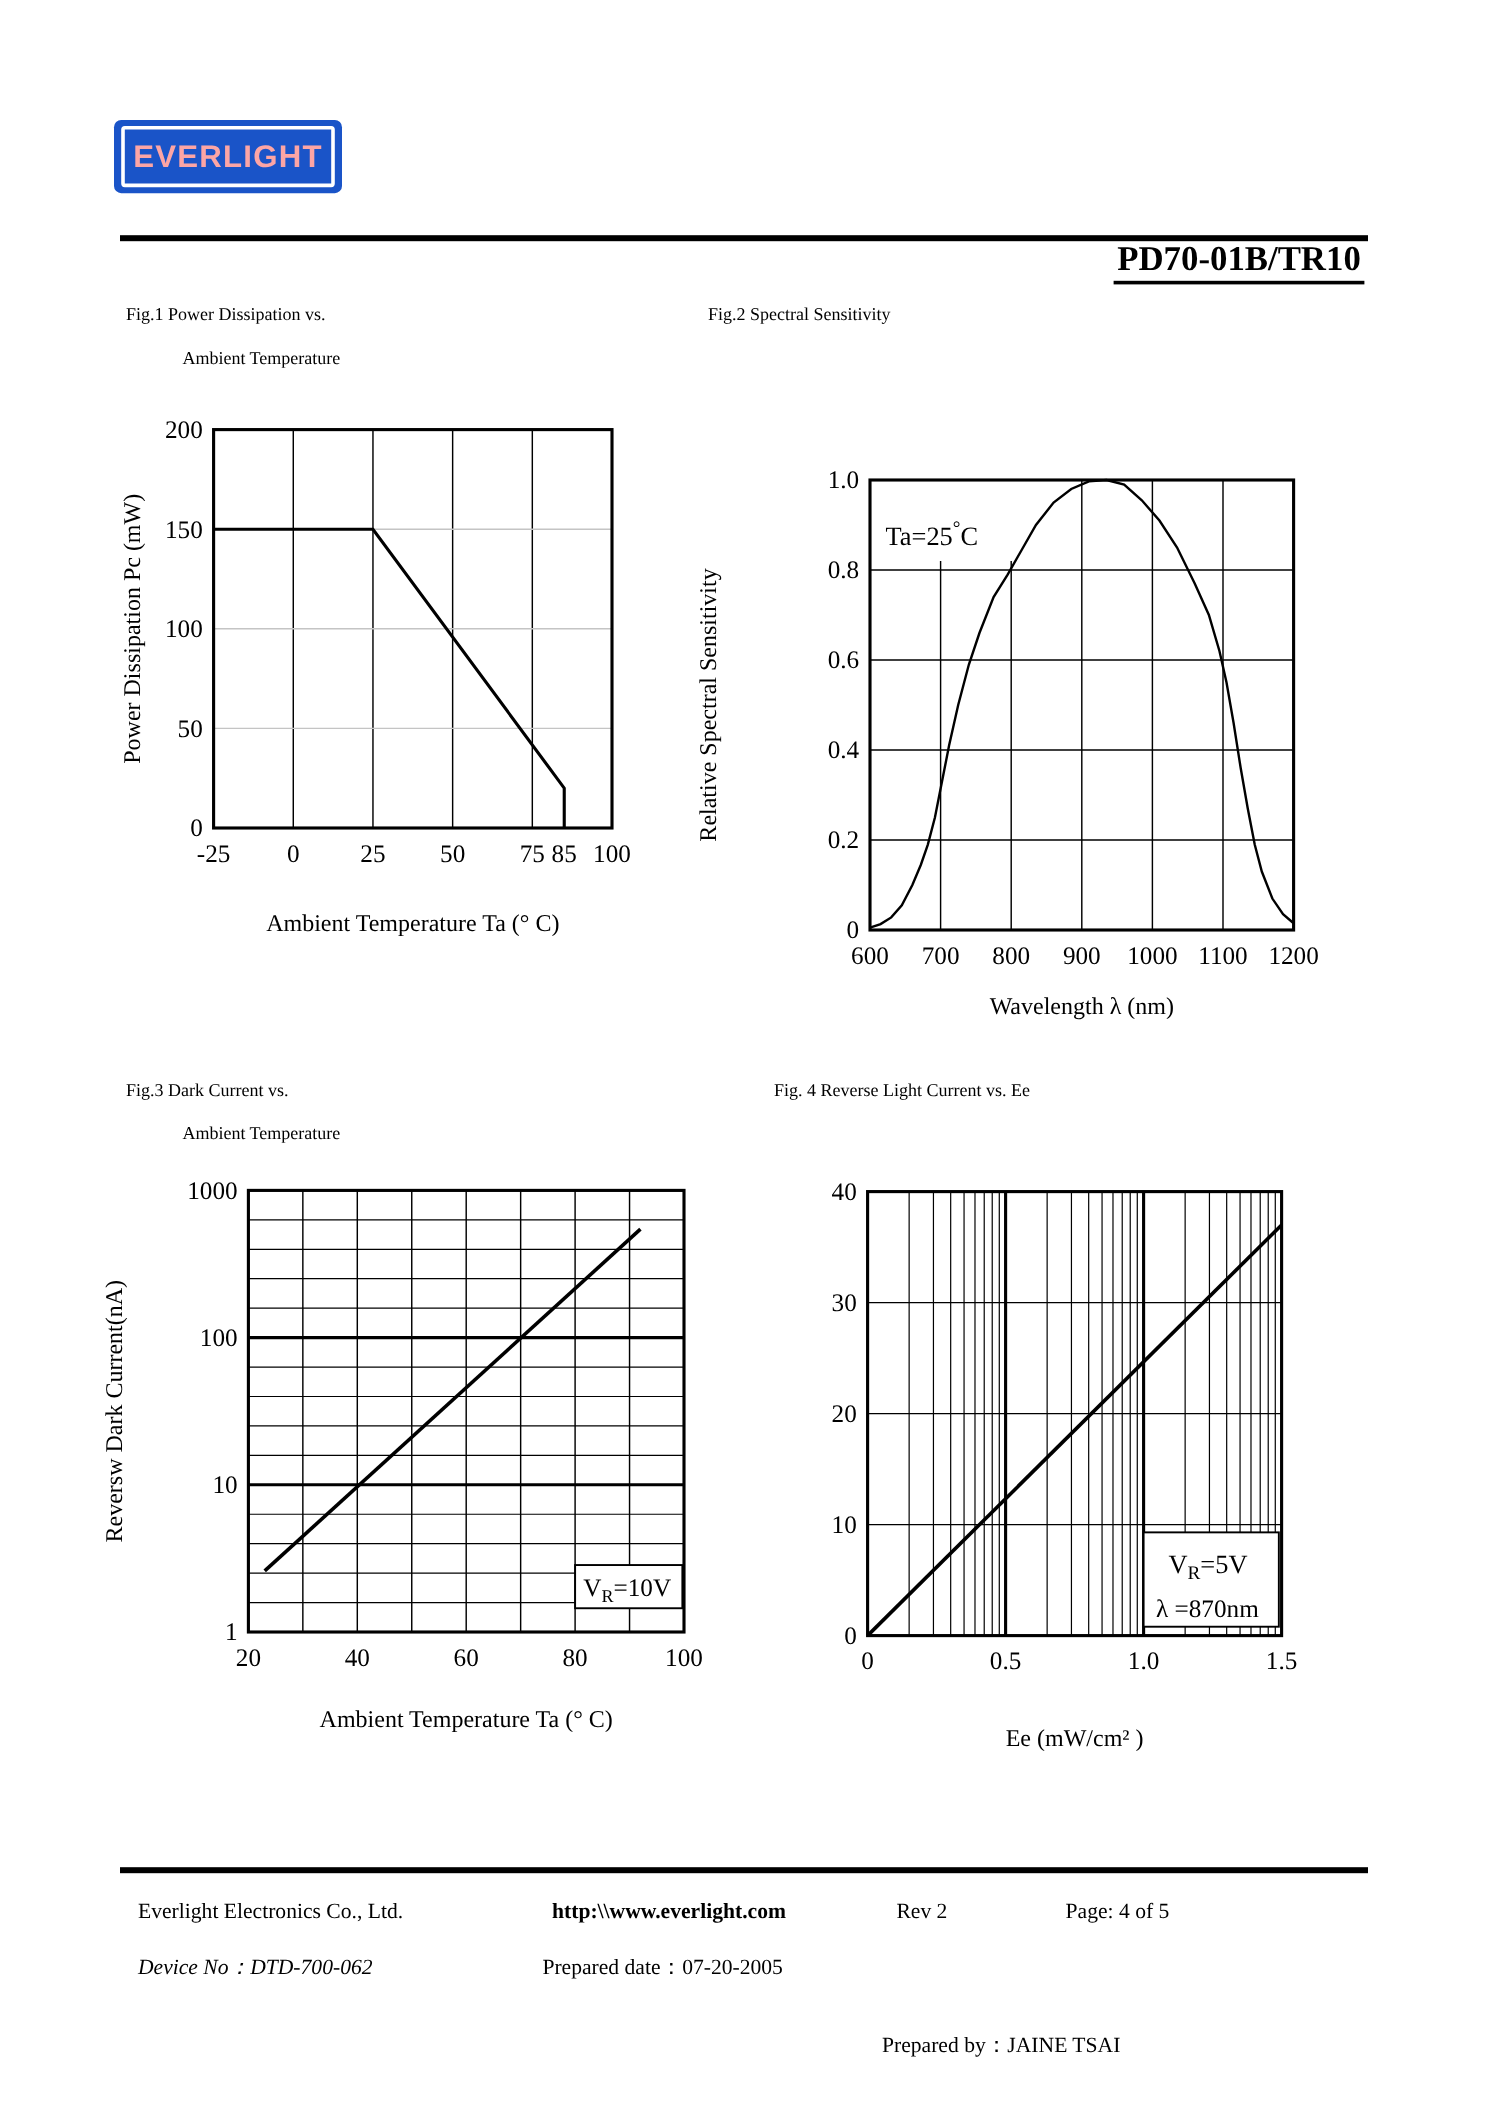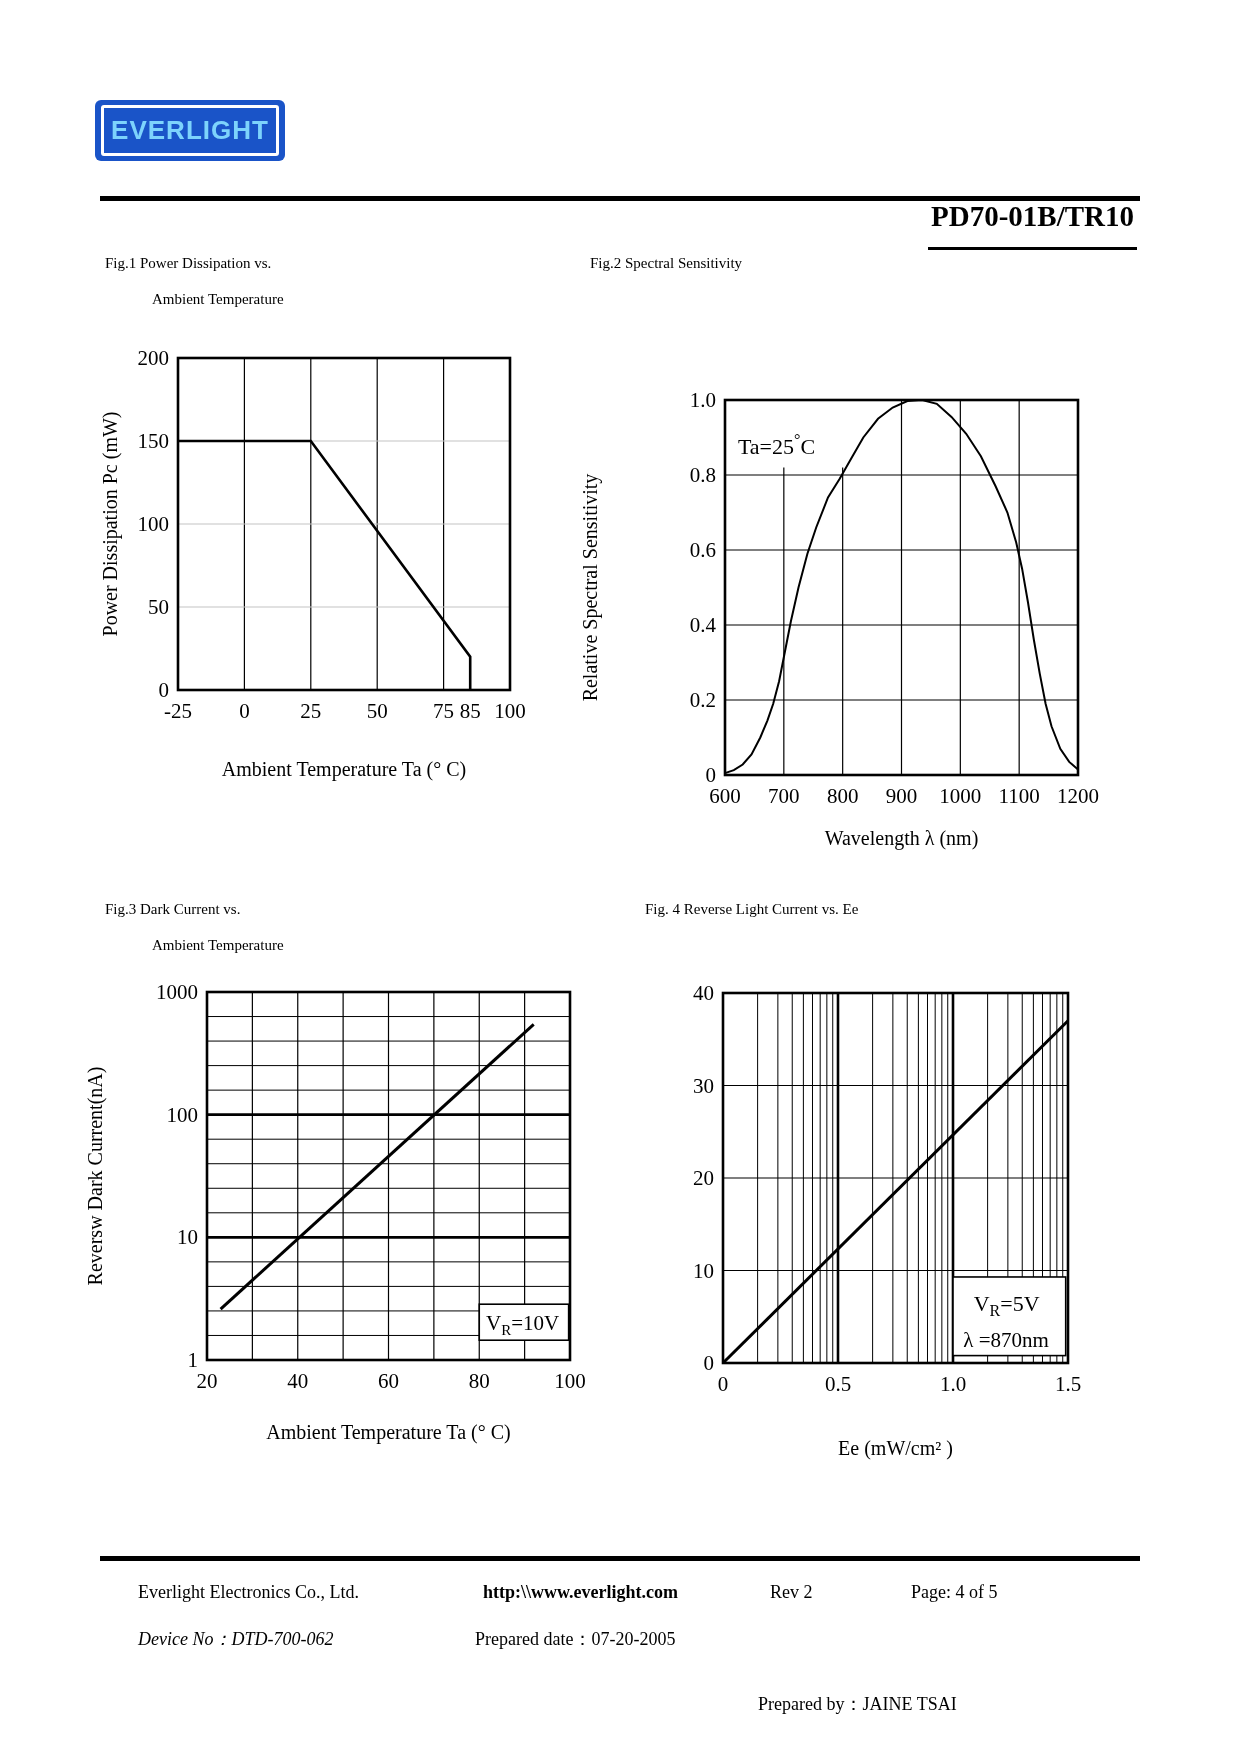--- a/index.html
+++ b/index.html
@@ -5,43 +5,43 @@
 <style>
   html,body{margin:0;padding:0;background:#ffffff;}
   .page{position:relative;width:1240px;height:1754px;background:#fff;
         font-family:"Liberation Serif",serif;color:#000;overflow:hidden;}
   .abs{position:absolute;}
   
   .logo{left:95px;top:100px;width:190px;height:61px;background:#1a54c8;
         border-radius:6px;display:flex;align-items:center;justify-content:center;}
   .logo-inner{border:3px solid #fff;border-radius:3px;width:172px;height:45px;
         display:flex;align-items:center;justify-content:center;}
-  .logo-text{color:#7dd3fc;font-family:"Liberation Sans",sans-serif;font-weight:bold;
+  .logo-text{color:#fca5a5;font-family:"Liberation Sans",sans-serif;font-weight:bold;
         font-size:26px;letter-spacing:1px;}
   .rule{background:#000;height:5px;width:1040px;left:100px;}
   .rule-top{top:196px;}
   .rule-bottom{top:1556px;}
   .part-number{top:200px;right:103px;font-size:29px;font-weight:bold;
-        border-bottom:3px solid #000;padding:0 3px 14px 3px;}
+        border-bottom:3px solid #000;padding:0 3px 1px 3px;}
   .section-title{left:107px;top:220px;font-size:22px;font-weight:bold;}
   .caption{font-size:15px;white-space:nowrap;}
   .cap-fig1{left:105px;top:255px;}
   .cap-fig1b{left:152px;top:291px;}
   .cap-fig2{left:590px;top:255px;}
   .cap-fig3{left:105px;top:901px;}
   .cap-fig3b{left:152px;top:937px;}
   .cap-fig4{left:645px;top:901px;font-family:Liberation Serif, serif;}
   
   .chart{position:absolute;}
   .chart-0{left:85px;top:335px;}
   .chart-1{left:560px;top:335px;}
   .chart-2{left:70px;top:955px;}
   .chart-3{left:600px;top:955px;}
   
-  .footer-item{font-size:18px;white-space:nowrap;margin-left:23px;}
+  .footer-item{font-size:18px;white-space:nowrap;}
   .f-company{left:115px;top:1582px;}
   .f-web{left:460px;top:1582px;font-weight:bold;}
   .f-rev{left:747px;top:1582px;}
   .f-page{left:888px;top:1582px;}
   .f-device{left:115px;top:1627px;font-style:italic;}
   .f-date{left:452px;top:1627px;}
   .f-by{left:735px;top:1692px;}
 </style>
 </head>
 <body>

